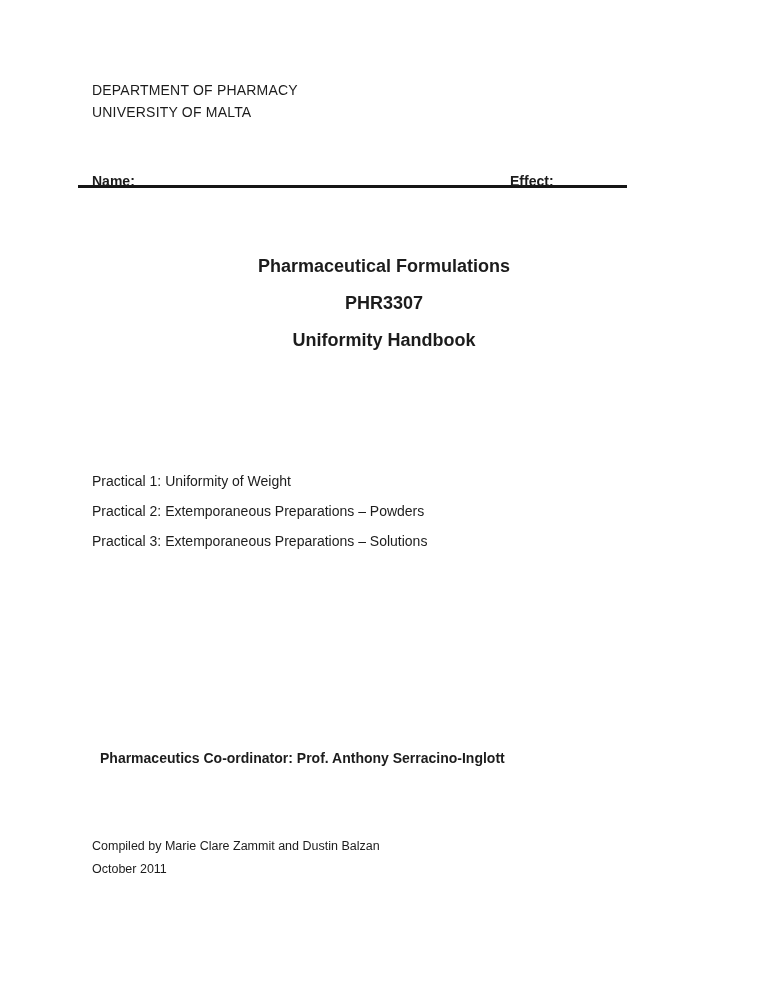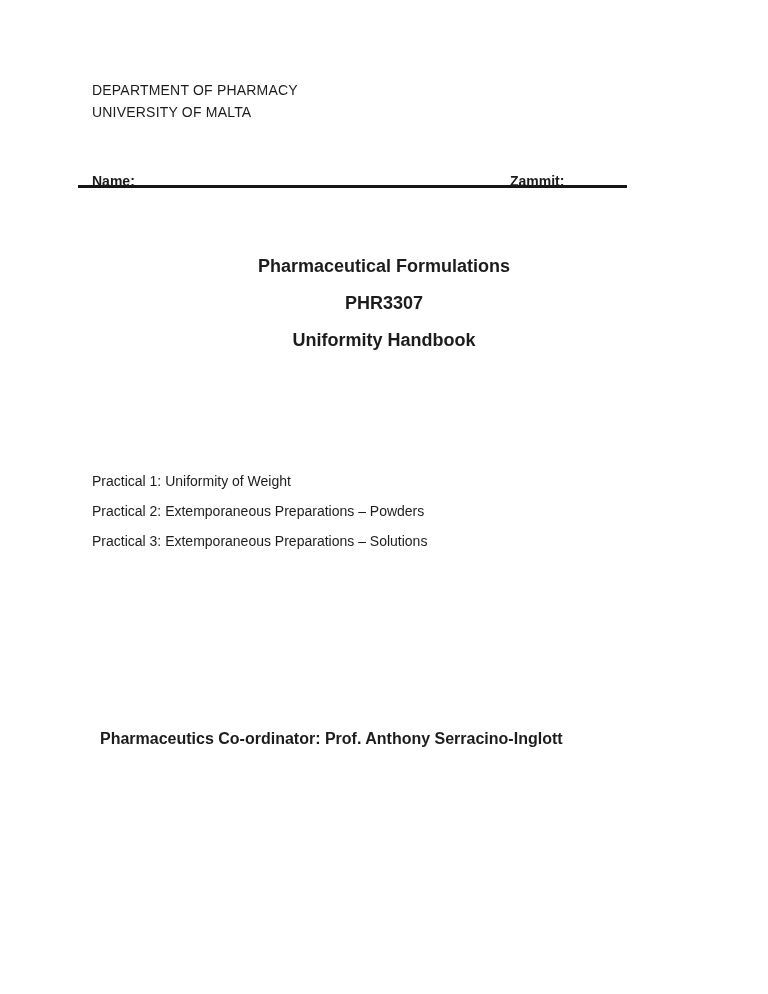--- a/index.html
+++ b/index.html
@@ -65,22 +65,22 @@
     left: 92px;
     top: 466px;
     font-size: 14px;
     font-weight: 400;
     line-height: 30px;
   }
   
   .coordinator-line {
     position: absolute;
     left: 92px;
-    top: 731px;
-    font-size: 16px;
+    top: 750px;
+    font-size: 14px;
     font-weight: 700;
     line-height: 16px;
     padding-left: 8px;
   }
   
   .footer-block {
     position: absolute;
     left: 92px;
     top: 835px;
     font-size: 12.5px;
@@ -93,31 +93,35 @@
 
 <div class="page">
 
   <div class="org-block">
     <div>DEPARTMENT OF PHARMACY</div>
     <div>UNIVERSITY OF MALTA</div>
   </div>
 
   <div class="name-group-row">
     <span class="name-label">Name:</span>
-    <span class="group-label">Zammit:</span>
+    <span class="group-label">Effect:</span>
   </div>
 
   <div class="title-block">
     <div>Pharmaceutical Formulations</div>
     <div>PHR3307</div>
     <div>Uniformity Handbook</div>
   </div>
 
   <div class="practicals-list">
     <div class="practical-item">Practical 1: Uniformity of Weight</div>
     <div class="practical-item">Practical 2: Extemporaneous Preparations – Powders</div>
     <div class="practical-item">Practical 3: Extemporaneous Preparations – Solutions</div>
   </div>
 
   <div class="coordinator-line">Pharmaceutics Co-ordinator: Prof. Anthony Serracino-Inglott</div>
 
+  <div class="footer-block">
+    <div>Compiled by Marie Clare Zammit and Dustin Balzan</div>
+    <div>October 2011</div>
+  </div>
 
 </div>
 
 </body></html>

